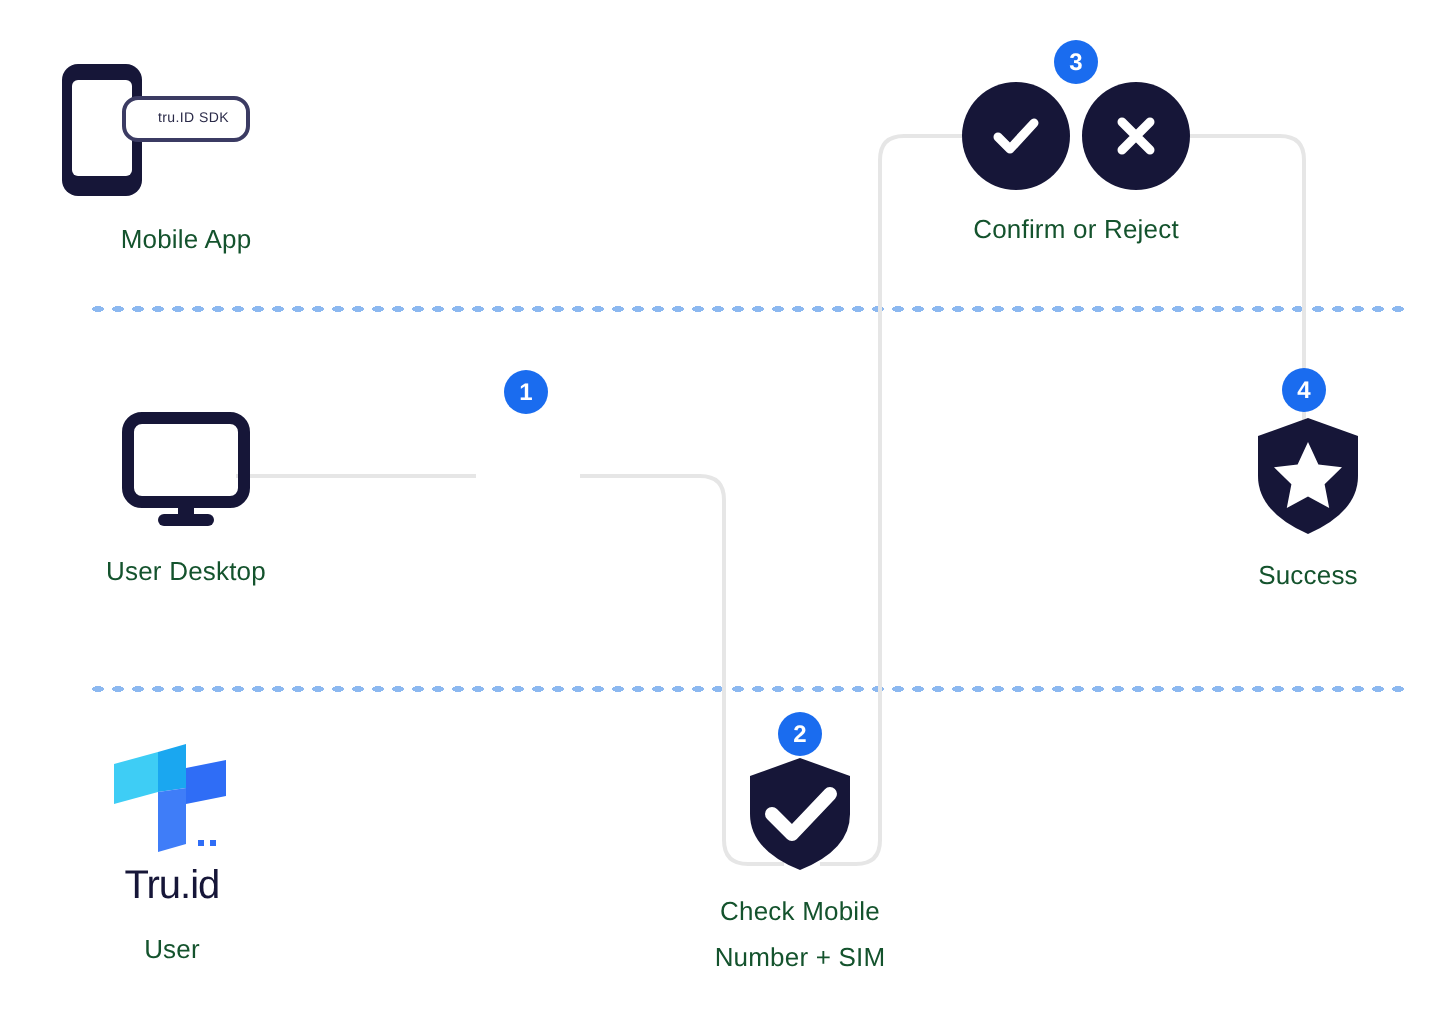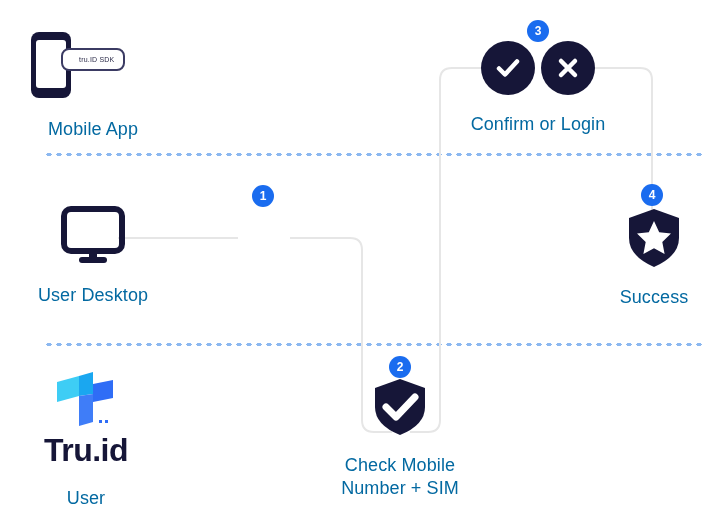--- a/index.html
+++ b/index.html
@@ -25,24 +25,24 @@
     height: 516px;
     pointer-events: none;
   }
   .node {
     position: absolute;
     display: flex;
     flex-direction: column;
     align-items: center;
   }
   .node-label {
-    margin-top: 18px;
-    font-size: 18px;
+    margin-top: 8px;
+    font-size: 13px;
     line-height: 23px;
-    color: #0369a1;
+    color: #14532d;
     text-align: center;
     white-space: pre-line;
     letter-spacing: 0.1px;
   }
   .badge {
     position: absolute;
     width: 22px;
     height: 22px;
     border-radius: 50%;
     background: #1a6cef;
@@ -82,22 +82,22 @@
     display: flex;
     gap: 6px;
   }
   .logo-mark {
     position: relative;
     width: 62px;
     height: 56px;
   }
   .logo-wordmark {
     margin-top: 4px;
-    font-size: 32px;
-    font-weight: bold;
+    font-size: 20px;
+    font-weight: normal;
     color: #161638;
     letter-spacing: -0.5px;
     text-align: center;
   }
   .sdk-bubble {
     position: absolute;
     left: 38px;
     top: 18px;
     border: 2px solid #3b3b63;
     border-radius: 8px;
@@ -154,21 +154,21 @@
         </div>
       </div>
       <div class="icon-wrap">
         <div class="circle-icon">
           <svg width="30" height="30" viewBox="0 0 30 30">
             <path d="M8 8 L22 22 M22 8 L8 22" stroke="#ffffff" stroke-width="4.5" fill="none" stroke-linecap="round"></path>
           </svg>
         </div>
       </div>
     </div>
-    <div class="node-label">Confirm or Login</div>
+    <div class="node-label">Confirm or Reject</div>
   </div>
   <div class="badge" style="left:527px; top:20px;">3</div>
 
   <div class="node" style="left:18px; top:206px; width:150px;">
     <svg width="64" height="60" viewBox="0 0 64 60">
       <rect x="3" y="3" width="58" height="42" rx="7" ry="7" fill="none" stroke="#161638" stroke-width="6"></rect>
       <rect x="28" y="44" width="8" height="9" fill="#161638"></rect>
       <rect x="18" y="51" width="28" height="6" rx="3" ry="3" fill="#161638"></rect>
     </svg>
     <div class="node-label">User Desktop</div>

